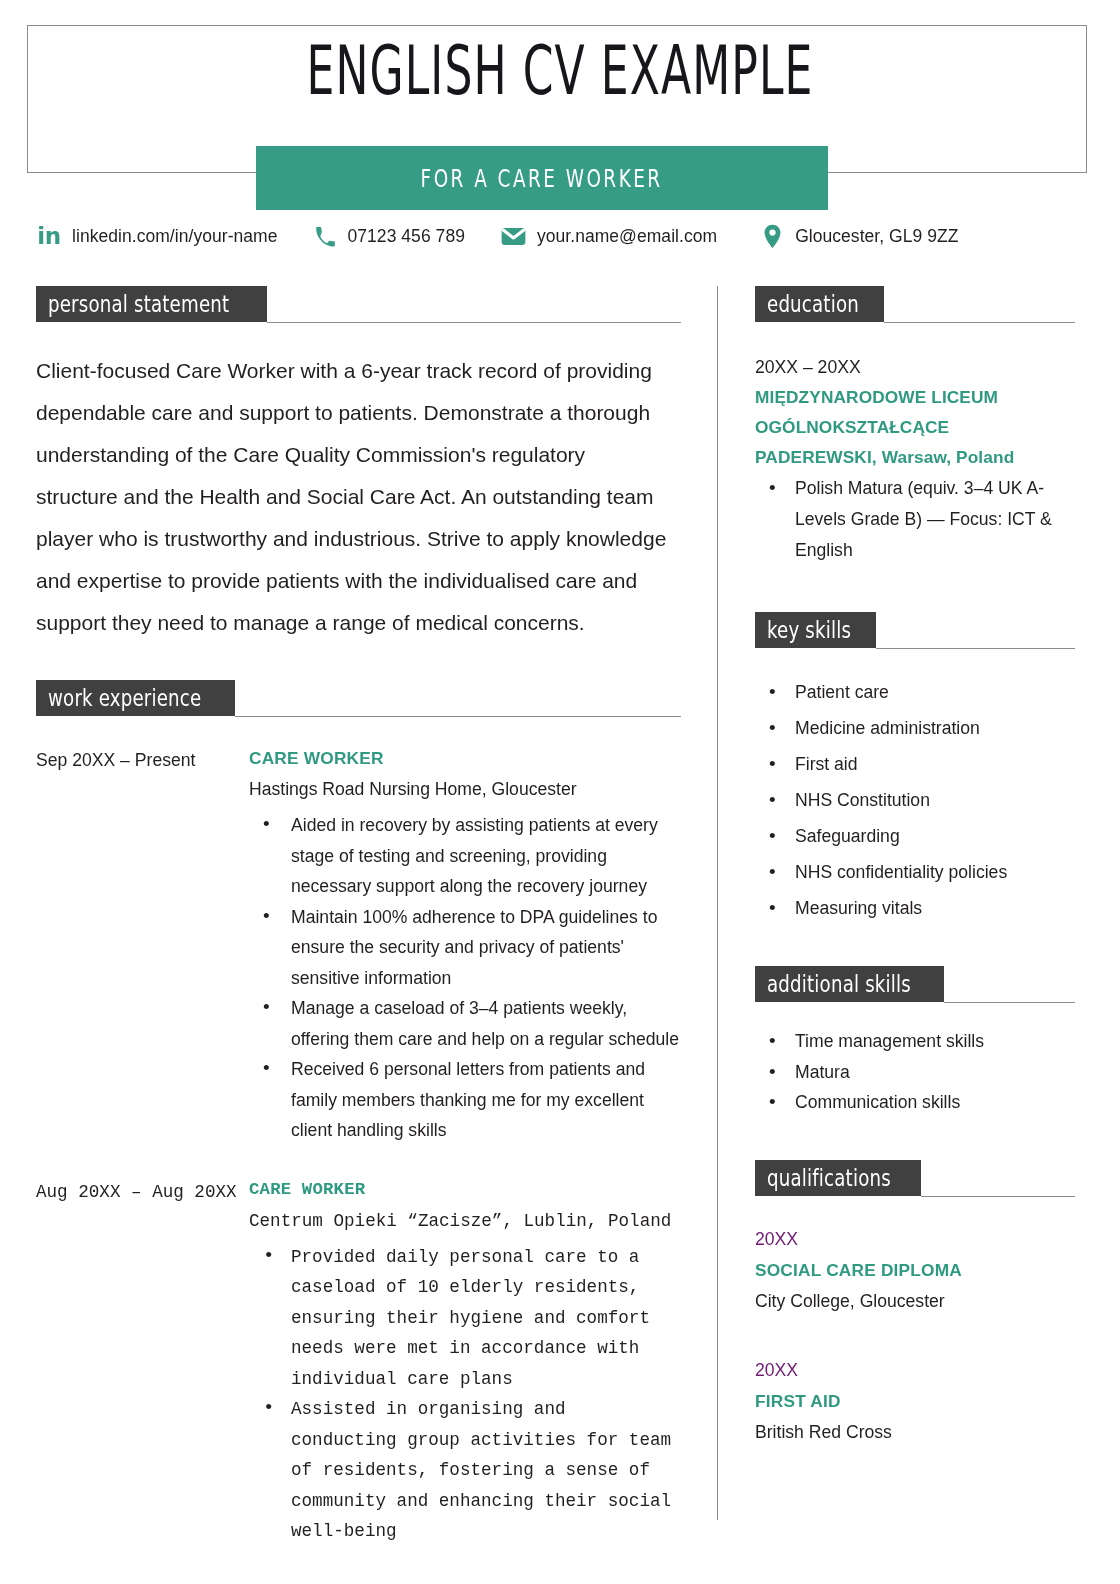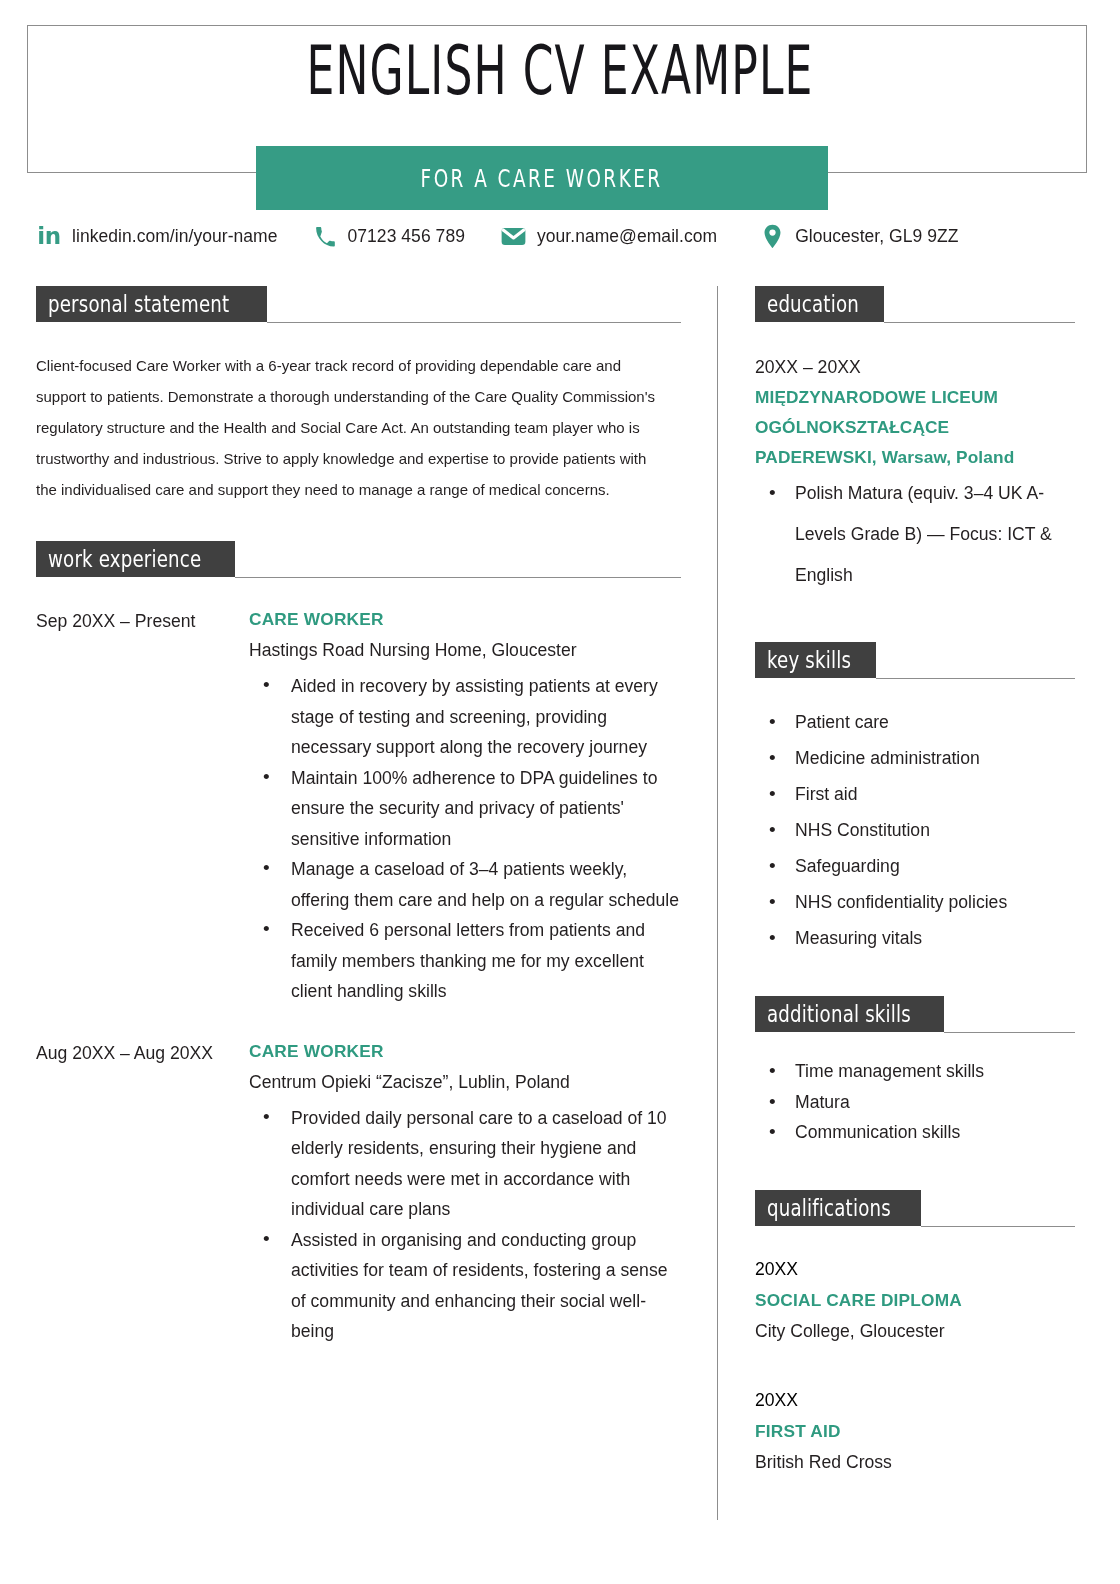--- a/index.html
+++ b/index.html
@@ -170,22 +170,22 @@
     flex: 1 1 auto;
     align-self: flex-end;
     height: 1px;
     background: #8d8d8d;
     margin-bottom: 1px;
   }
 
   
   .statement {
     margin-top: 26px;
-    font-size: 15px;
-    line-height: 31px;
+    font-size: 21px;
+    line-height: 42px;
     color: #231f20;
     width: 635px;
   }
 
   
   .job {
     display: flex;
     margin-top: 26px;
   }
 
@@ -233,21 +233,21 @@
 
   ul.bullets li::before {
     content: "\2022";
     position: absolute;
     left: 14px;
     top: -1px;
     font-size: 19px;
     color: #231f20;
   }
 
-  .job-2 { margin-top: 30px; }
+  .job-2 { margin-top: 30px; font-family: Liberation Mono, monospace; }
 
   
   .edu-block { margin-top: 28px; }
 
   .edu-years {
     font-size: 17.6px;
     line-height: 30px;
     color: #231f20;
   }
 
@@ -261,21 +261,21 @@
 
   ul.side-bullets {
     list-style: none;
     margin-top: 1px;
   }
 
   ul.side-bullets li {
     position: relative;
     padding-left: 40px;
     font-size: 17.6px;
-    line-height: 41px;
+    line-height: 31px;
     color: #231f20;
   }
 
   ul.side-bullets li::before {
     content: "\2022";
     position: absolute;
     left: 14px;
     top: -1px;
     font-size: 19px;
     color: #231f20;
@@ -309,21 +309,21 @@
   .sec-gap-key { margin-top: 46px; }
   .sec-gap-add { margin-top: 40px; }
   .sec-gap-qual { margin-top: 42px; }
 
   .qual-block { margin-top: 26px; }
   .qual-block.second { margin-top: 38px; }
 
   .qual-year {
     font-size: 17.6px;
     line-height: 31px;
-    color: #000000;
+    color: #701a75;
   }
 
   .qual-name {
     font-size: 17.3px;
     font-weight: bold;
     color: #2f9a80;
     line-height: 31px;
     letter-spacing: 0.2px;
   }
 

